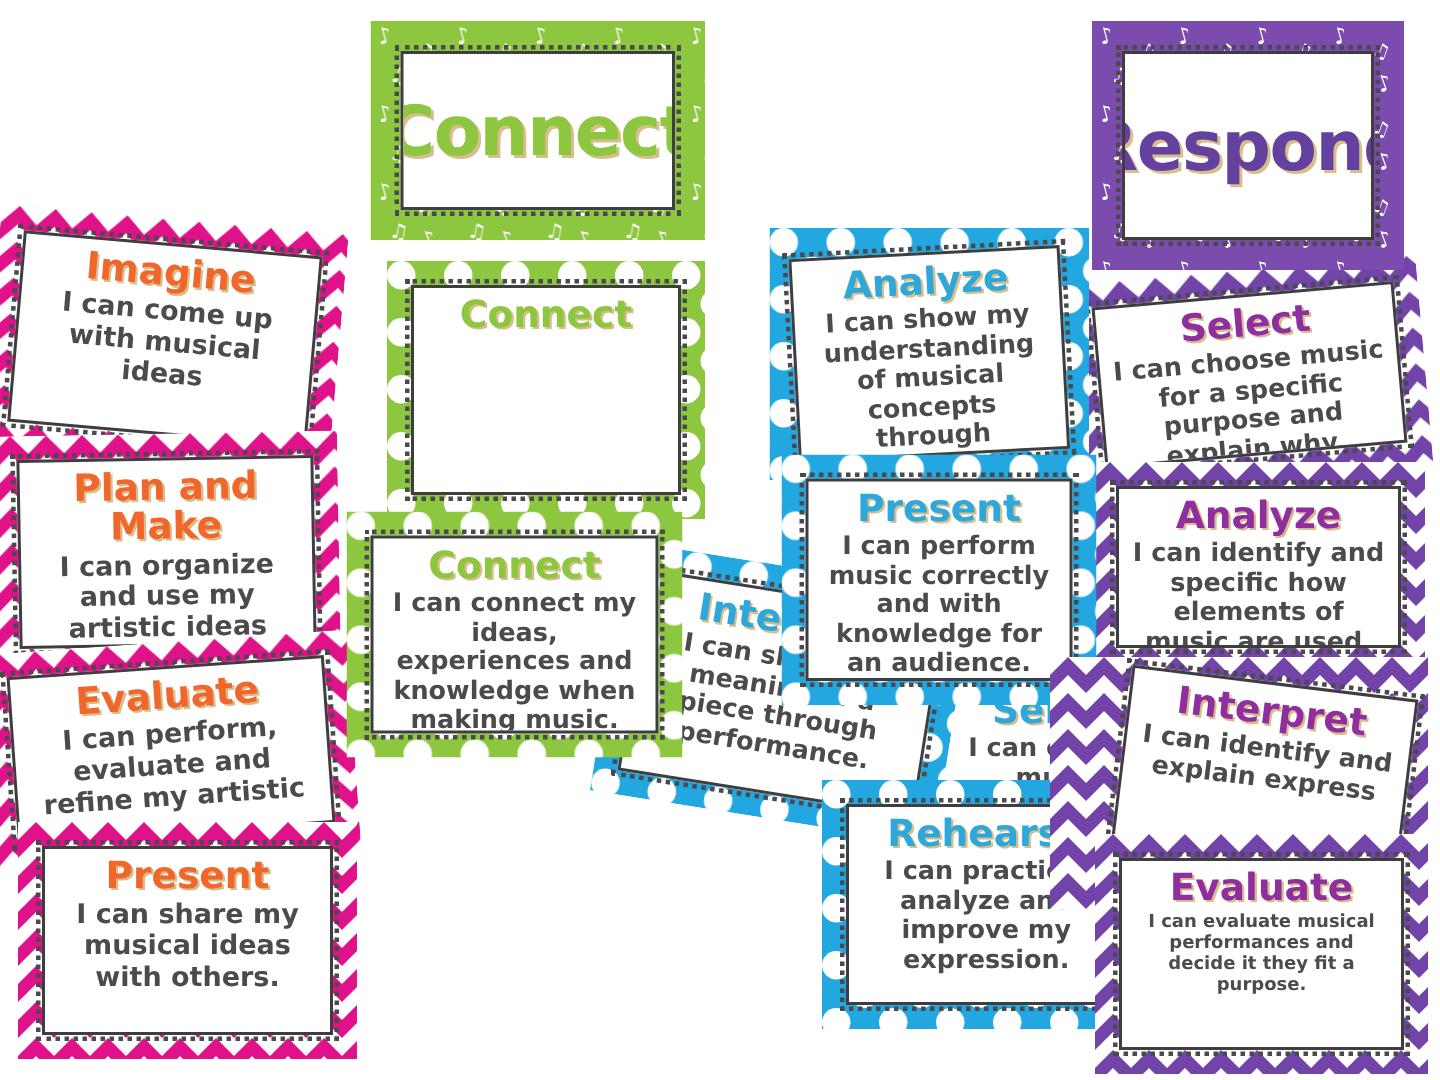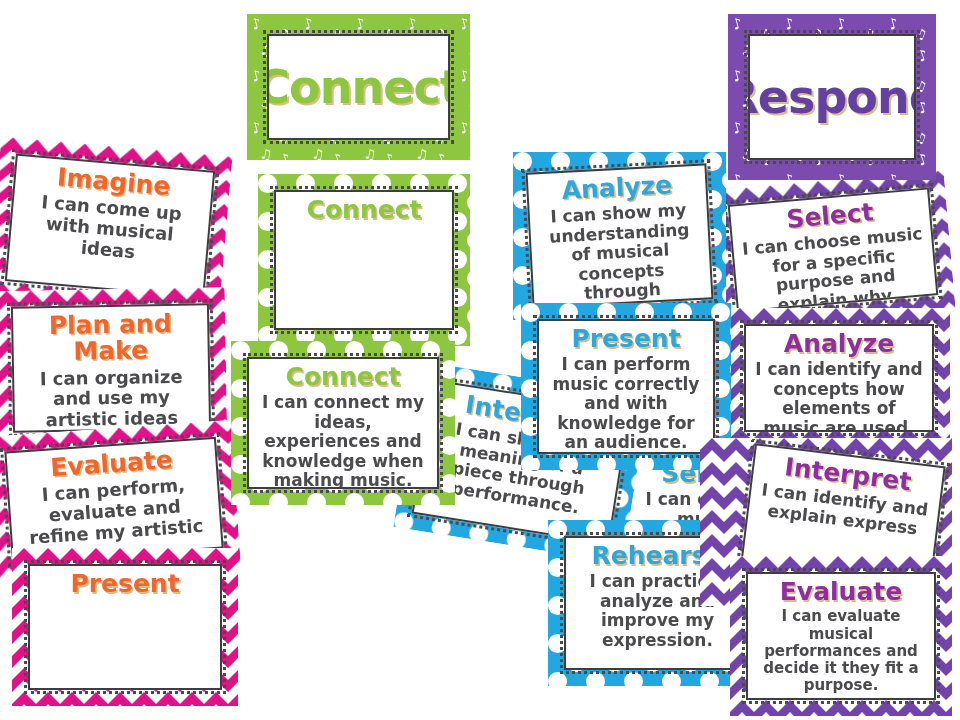--- a/index.html
+++ b/index.html
@@ -40,21 +40,21 @@
   #c-interpret-blue{left:405px;top:378px;width:232px;height:168px;transform:rotate(9deg);z-index:2;}
   #c-select-blue{left:598px;top:438px;width:214px;height:152px;z-index:1;}
   #c-rehearse{left:508px;top:520px;width:219px;height:166px;z-index:6;margin-left:40px;}
   
   #h-respond{left:728px;top:14px;width:208px;height:166px;z-index:3;}
   #c-select-purple{left:716px;top:180px;width:234px;height:140px;transform:rotate(-5deg);z-index:2;}
   #c-analyze-purple{left:728px;top:308px;width:222px;height:140px;z-index:3;}
   #c-interpret-purple{left:700px;top:438px;width:252px;height:168px;z-index:7;}
   #c-interpret-purple .inner{inset:14px 14px 14px 46px;transform:rotate(7deg);transform-origin:40% 50%;}
   #c-eval-purple{left:730px;top:556px;width:222px;height:160px;z-index:8;}
-  #c-eval-purple .bodytext{font-size:15px;}
+  #c-eval-purple .bodytext{font-size:12px;}
 </style>
 </head>
 <body>
 
 <svg width="0" height="0" style="position:absolute" aria-hidden="true">
   <defs>
     <pattern id="patChevPink" width="24" height="24" patternUnits="userSpaceOnUse">
       <rect width="24" height="24" fill="#ffffff"></rect>
       <path d="M0 12 L12 0 L24 12 L24 24 L12 12 L0 24 Z" fill="#E0128A"></path>
     </pattern>
@@ -138,20 +138,21 @@
       <div class="bodytext">I can perform, evaluate and refine my artistic</div>
     </div>
   </div>
 
   <div class="card" id="c-present-pink">
     <svg class="bg">
         <rect width="100%" height="100%" fill="url(#patChevPink)"></rect>
       </svg>
     <div class="inner">
       <div class="title t-orange">Present</div>
+      <div class="bodytext">I can share my musical ideas with others.</div>
     </div>
   </div>
 
   <div class="card" id="c-connect1">
     <svg class="bg">
         <rect width="100%" height="100%" fill="url(#patDotGreen)"></rect>
       </svg>
     <div class="inner">
       <div class="title t-green">Connect</div>
     </div>
@@ -226,21 +227,21 @@
       <div class="bodytext">I can choose music for a specific purpose and explain why.</div>
     </div>
   </div>
 
   <div class="card" id="c-analyze-purple">
     <svg class="bg">
         <rect width="100%" height="100%" fill="url(#patChevPurple)"></rect>
       </svg>
     <div class="inner">
       <div class="title t-purple">Analyze</div>
-      <div class="bodytext">I can identify and concepts how elements of music are used.</div>
+      <div class="bodytext">I can identify and specific how elements of music are used.</div>
     </div>
   </div>
 
   <div class="card" id="c-interpret-purple">
     <svg class="bg">
         <rect width="100%" height="100%" fill="url(#patChevPurple)"></rect>
       </svg>
     <div class="inner">
       <div class="title t-purple">Interpret</div>
       <div class="bodytext">I can identify and explain express</div>

